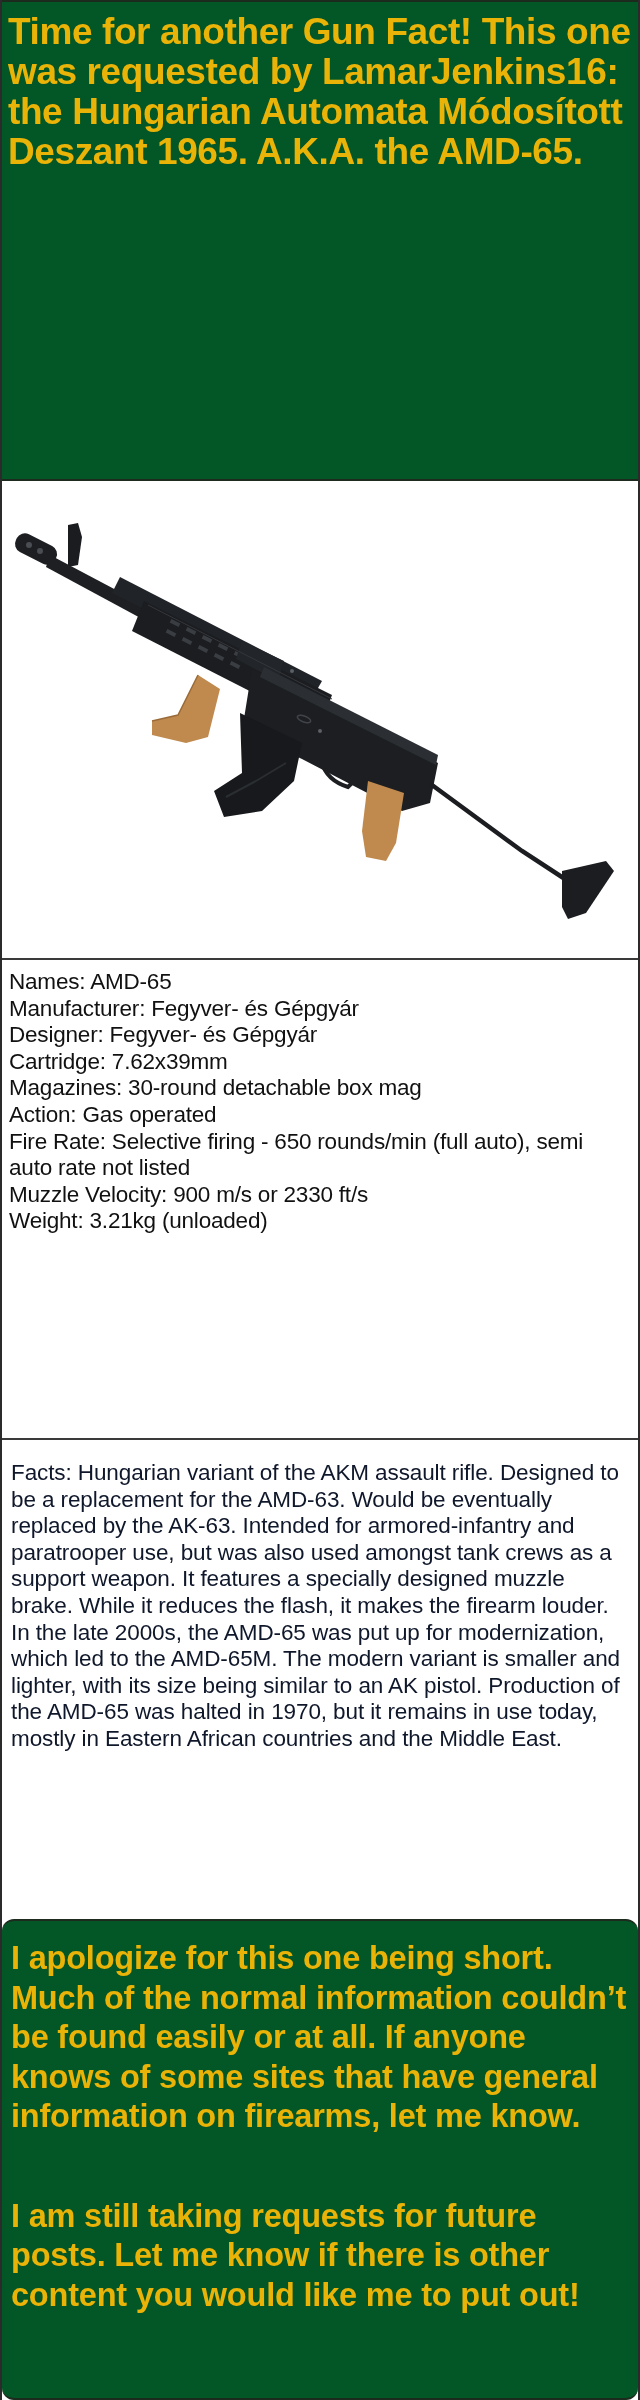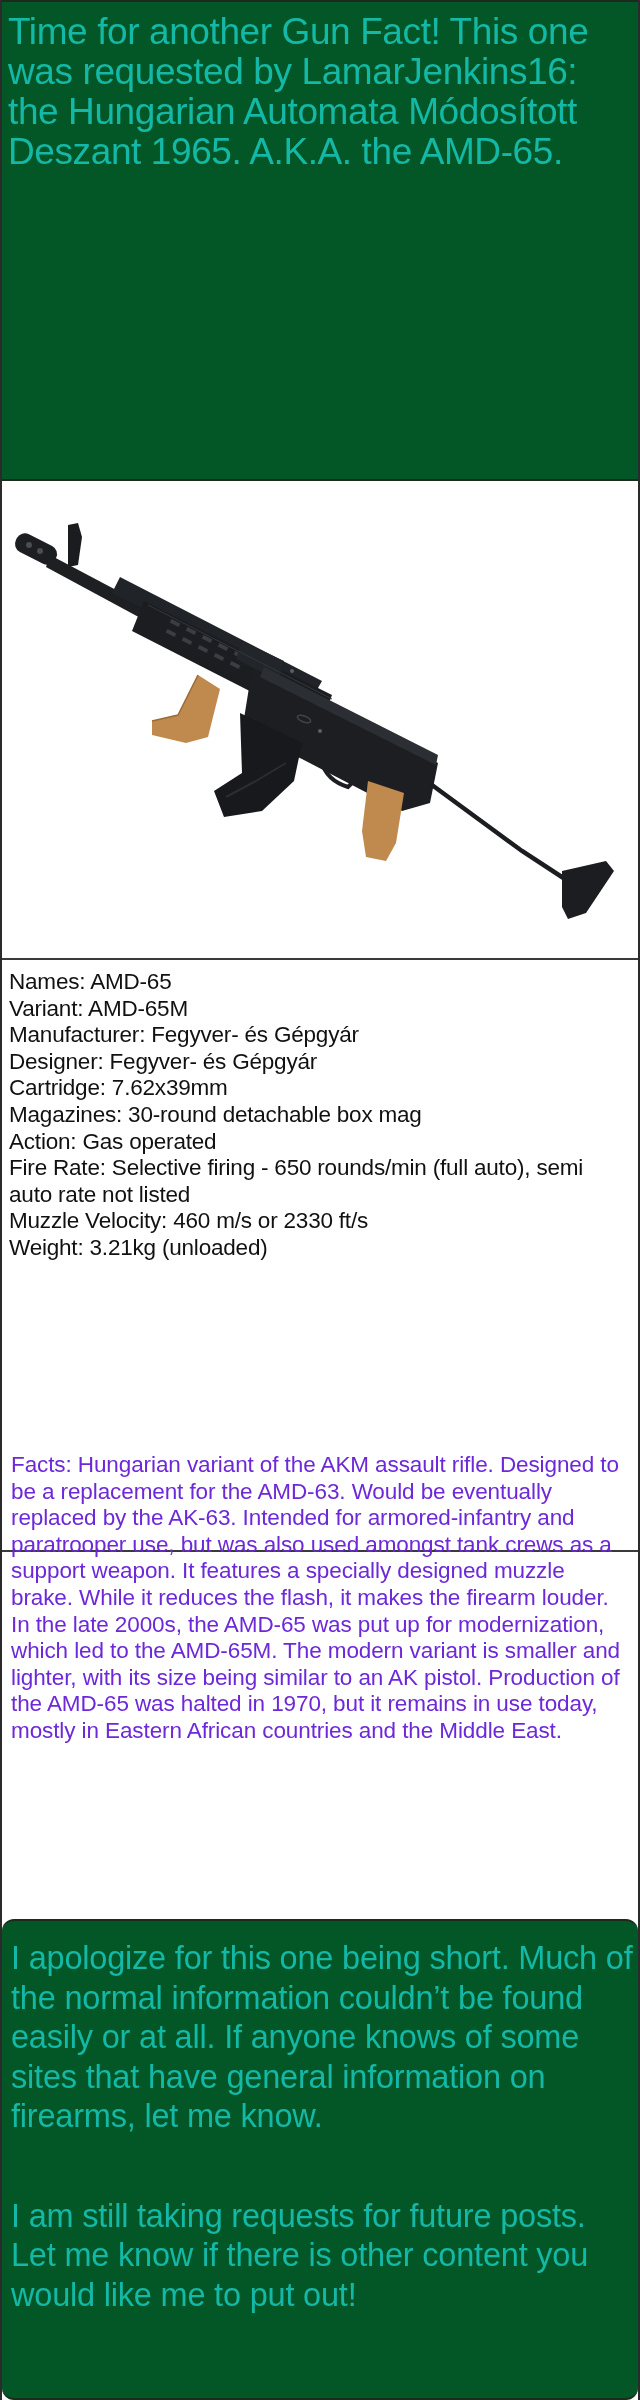--- a/index.html
+++ b/index.html
@@ -23,21 +23,22 @@
       background: #ffffff;
     }
     .panel {
       position: absolute;
       left: 0;
       right: 0;
       box-sizing: border-box;
     }
     .green {
       background: #035625;
-      color: #14b8a6;
+      color: #eab308;
+      font-weight: bold;
     }
     .intro {
       top: 0;
       height: 481px;
       border-top: 2px solid #1c2b1e;
       border-bottom: 2px solid #1c2b1e;
       padding: 10px 4px 0 6px;
       font-size: 37px;
       line-height: 40px;
       letter-spacing: -0.4px;
@@ -48,36 +49,36 @@
       border-bottom: 2px solid #3a3a3a;
       background: #ffffff;
     }
     .image-panel svg {
       position: absolute;
       left: 0;
       top: 0;
     }
     .specs {
       top: 960px;
-      height: 592px;
+      height: 480px;
       border-bottom: 2px solid #3a3a3a;
       padding: 9px 6px 0 7px;
       font-size: 22.5px;
       line-height: 26.6px;
       color: #111111;
       letter-spacing: -0.2px;
     }
     .specs .line { display: block; }
     .facts {
       top: 1440px;
       height: 479px;
-      padding: 12px 8px 0 9px;
+      padding: 20px 8px 0 9px;
       font-size: 22.5px;
       line-height: 26.6px;
-      color: #6d28d9;
+      color: #0f172a;
       letter-spacing: -0.1px;
     }
     .outro {
       top: 1919px;
       height: 481px;
       border-top: 2px solid #1c2b1e;
       border-bottom: 2px solid #1c2b1e;
       padding: 18px 4px 0 9px;
       font-size: 32.5px;
       line-height: 39.5px;
@@ -152,28 +153,27 @@
 
       <path d="M146 124 L330 218" stroke="#34373c" stroke-width="1" fill="none"></path>
       <circle cx="290" cy="190" r="2" fill="#5b5f66"></circle>
       <circle cx="318" cy="250" r="2" fill="#5b5f66"></circle>
       <ellipse cx="302" cy="238" rx="7" ry="3" transform="rotate(20 302 238)" fill="none" stroke="#40444a" stroke-width="1.5"></ellipse>
     </svg>
   </section>
 
   <section class="panel specs">
     <span class="line">Names: AMD-65</span>
-    <span class="line">Variant: AMD-65M</span>
     <span class="line">Manufacturer: Fegyver- és Gépgyár</span>
     <span class="line">Designer: Fegyver- és Gépgyár</span>
     <span class="line">Cartridge: 7.62x39mm</span>
     <span class="line">Magazines: 30-round detachable box mag</span>
     <span class="line">Action: Gas operated</span>
     <span class="line">Fire Rate: Selective firing - 650 rounds/min (full auto), semi auto rate not listed</span>
-    <span class="line">Muzzle Velocity: 460 m/s or 2330 ft/s</span>
+    <span class="line">Muzzle Velocity: 900 m/s or 2330 ft/s</span>
     <span class="line">Weight: 3.21kg (unloaded)</span>
   </section>
 
   <section class="panel facts">
     <div>Facts: Hungarian variant of the AKM assault rifle. Designed to be a replacement for the AMD-63. Would be eventually replaced by the AK-63. Intended for armored-infantry and paratrooper use, but was also used amongst tank crews as a support weapon. It features a specially designed muzzle brake. While it reduces the flash, it makes the firearm louder. In the late 2000s, the AMD-65 was put up for modernization, which led to the AMD-65M. The modern variant is smaller and lighter, with its size being similar to an AK pistol. Production of the AMD-65 was halted in 1970, but it remains in use today, mostly in Eastern African countries and the Middle East.</div>
   </section>
 
   <section class="panel green outro">
     <p>I apologize for this one being short. Much of the normal information couldn’t be found easily or at all. If anyone knows of some sites that have general information on firearms, let me know.</p>
     <p>I am still taking requests for future posts. Let me know if there is other content you would like me to put out!</p>

